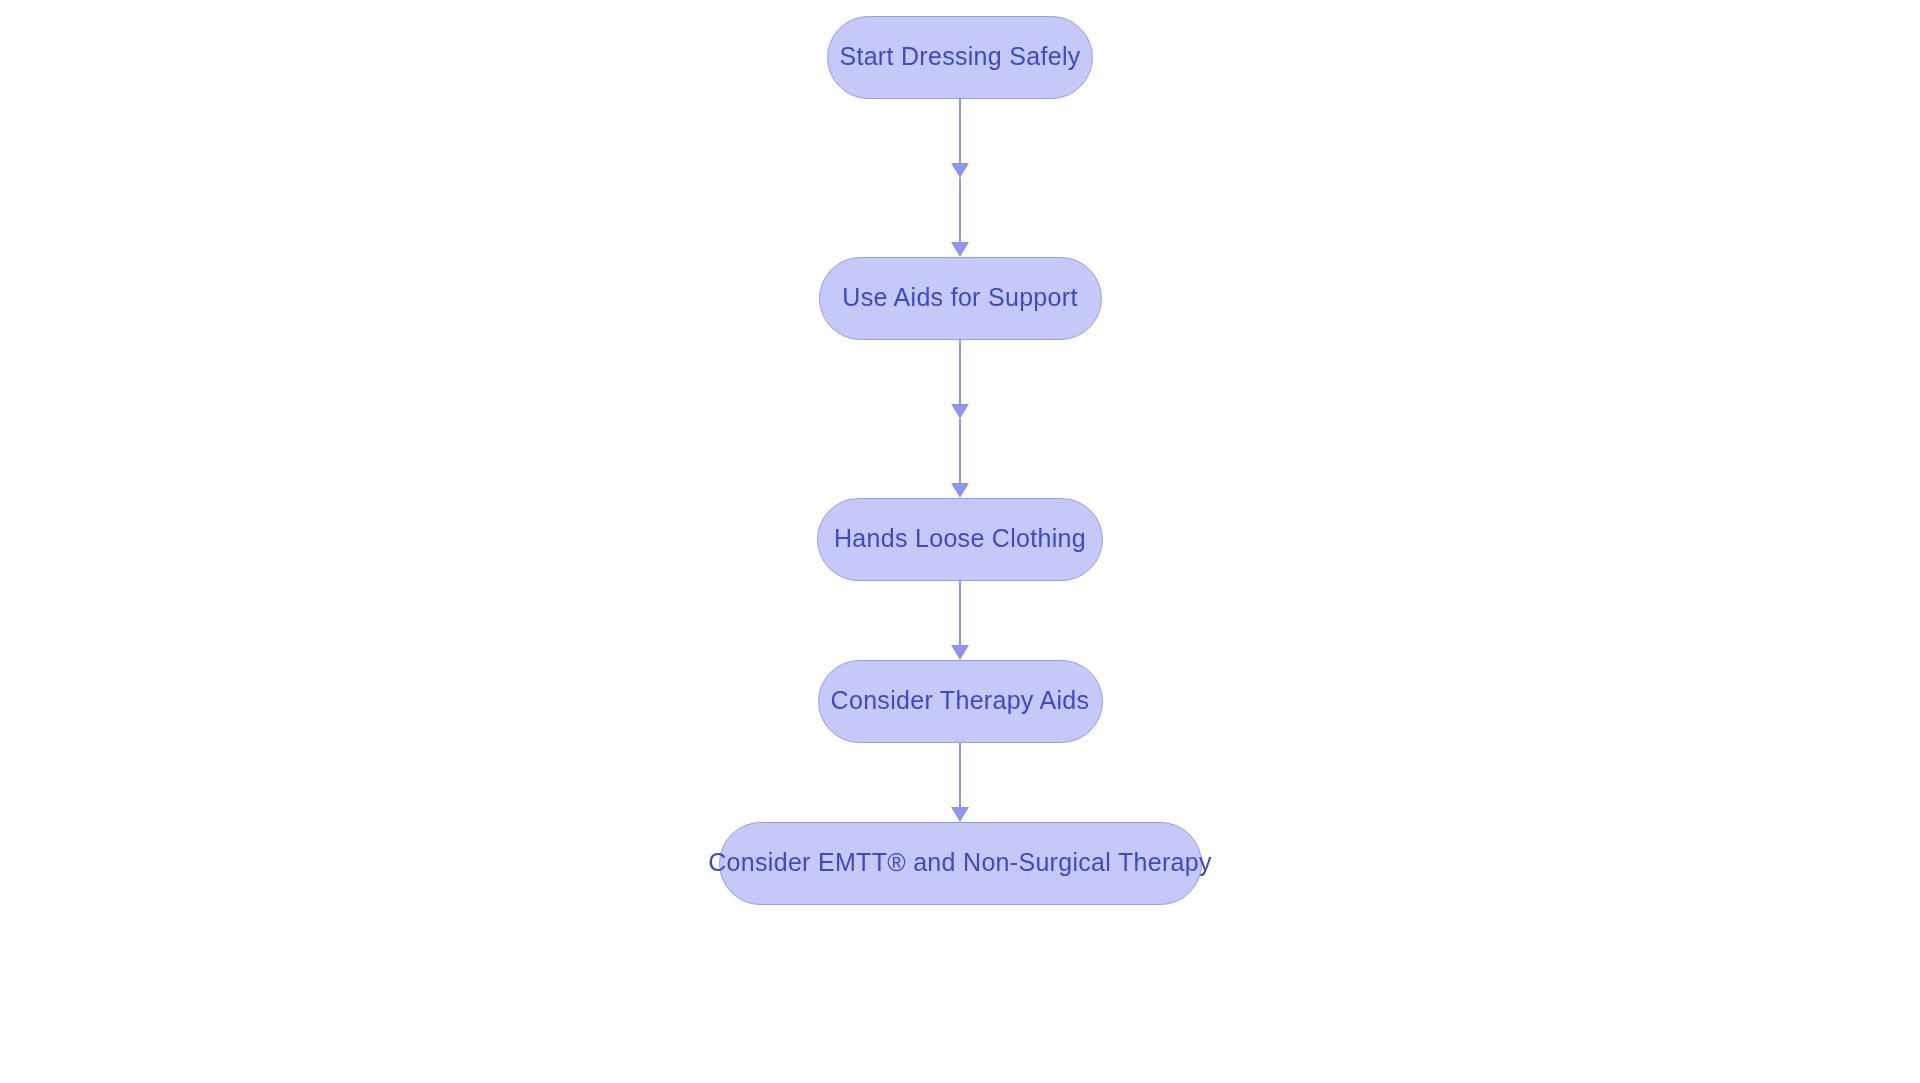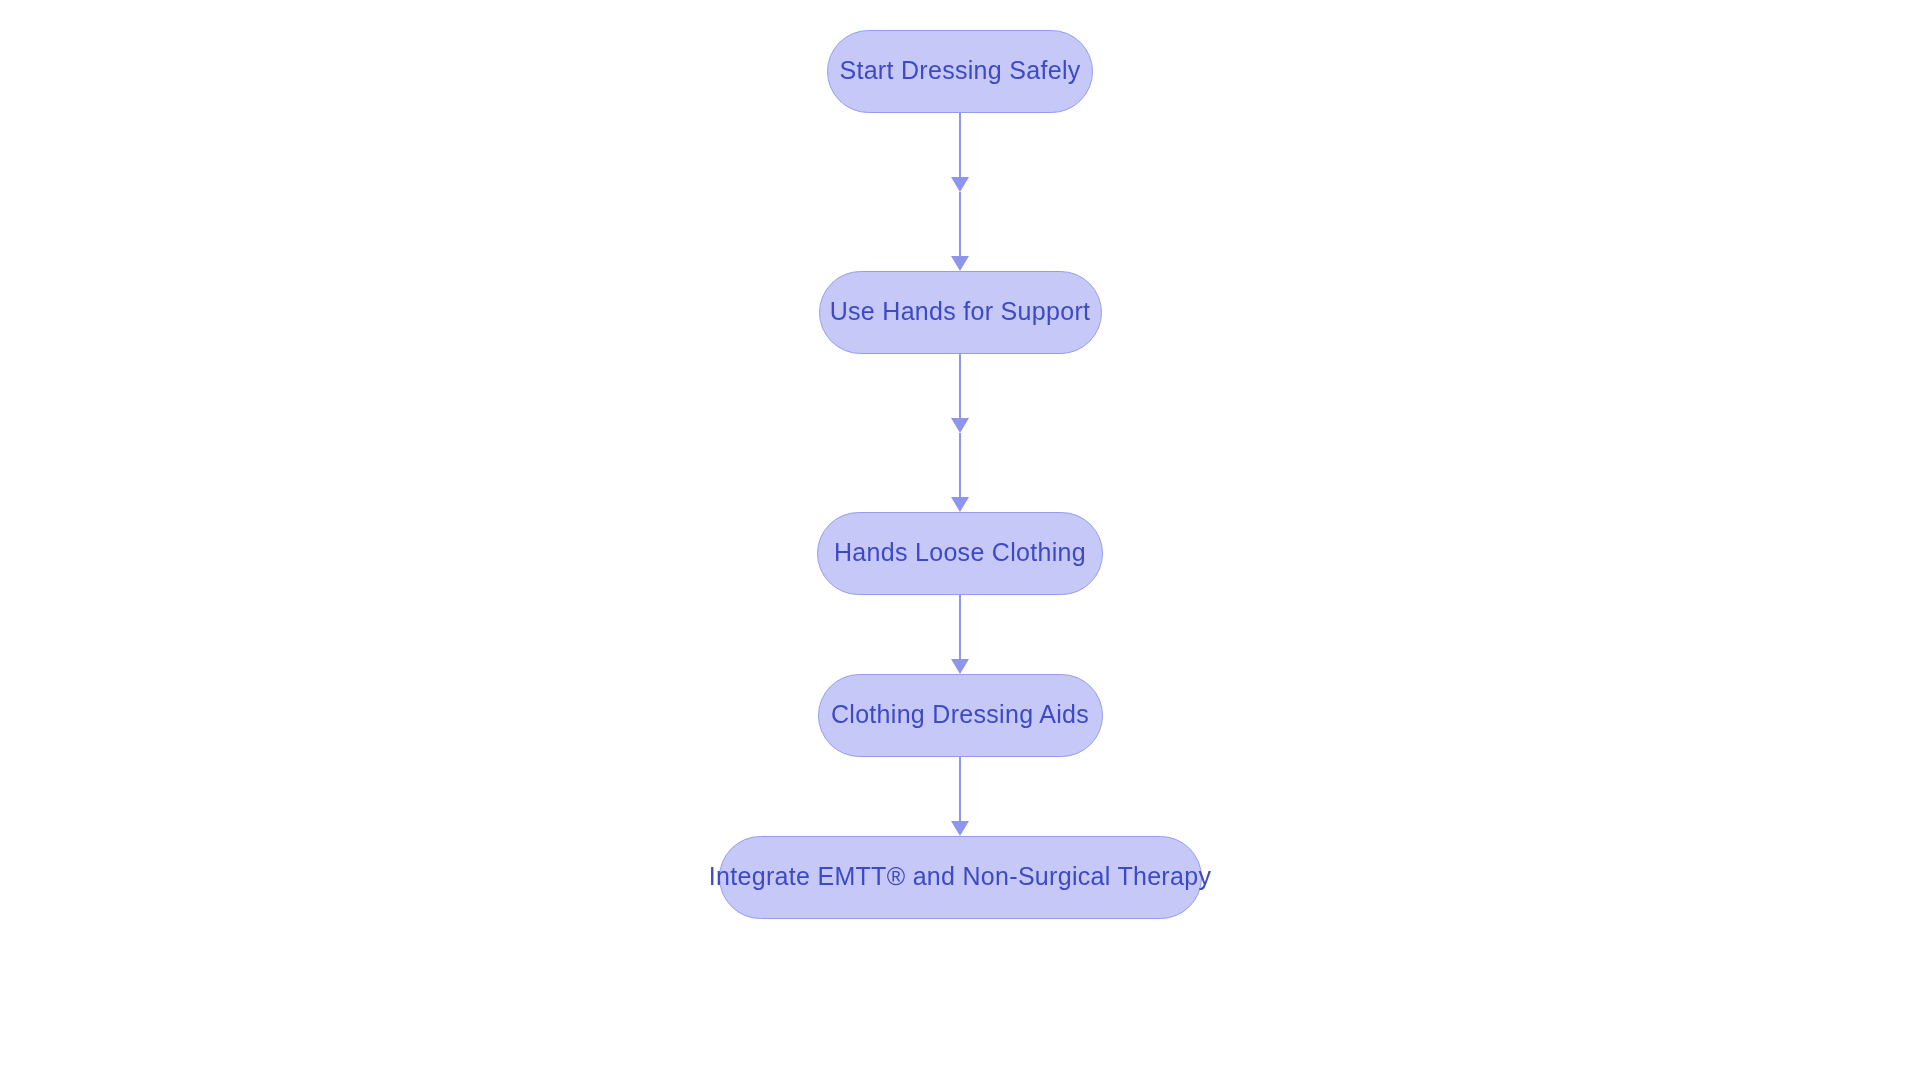--- a/index.html
+++ b/index.html
@@ -12,21 +12,21 @@
     font-family: "Liberation Sans", sans-serif;
   }
 
   .flowchart {
     position: relative;
     width: 1920px;
     height: 1083px;
     display: flex;
     flex-direction: column;
     align-items: center;
-    padding-top: 30px;
+    padding-top: 16px;
   }
 
   .flow-node {
     height: 83px;
     border-radius: 42px;
     background: #c6c9f8;
     border: 1px solid #949cf0;
     color: #3d49c5;
     font-size: 25px;
     letter-spacing: 0.3px;
@@ -79,21 +79,21 @@
     <div class="arrowhead"></div>
   </div>
 
 
   <div class="flow-connector">
     <div class="line"></div>
     <div class="arrowhead"></div>
   </div>
 
   <div class="flow-node" style="width:283px">
-    <span>Use Hands for Support</span>
+    <span>Use Aids for Support</span>
   </div>
 
   <div class="flow-connector">
     <div class="line"></div>
     <div class="arrowhead"></div>
   </div>
 
 
   <div class="flow-connector">
     <div class="line"></div>
@@ -103,25 +103,25 @@
   <div class="flow-node" style="width:286px">
     <span>Hands Loose Clothing</span>
   </div>
 
   <div class="flow-connector">
     <div class="line"></div>
     <div class="arrowhead"></div>
   </div>
 
   <div class="flow-node" style="width:285px">
-    <span>Clothing Dressing Aids</span>
+    <span>Consider Therapy Aids</span>
   </div>
 
   <div class="flow-connector">
     <div class="line"></div>
     <div class="arrowhead"></div>
   </div>
 
   <div class="flow-node" style="width:483px">
-    <span>Integrate EMTT® and Non-Surgical Therapy</span>
+    <span>Consider EMTT® and Non-Surgical Therapy</span>
   </div>
 
 </div>
 
 </body></html>

